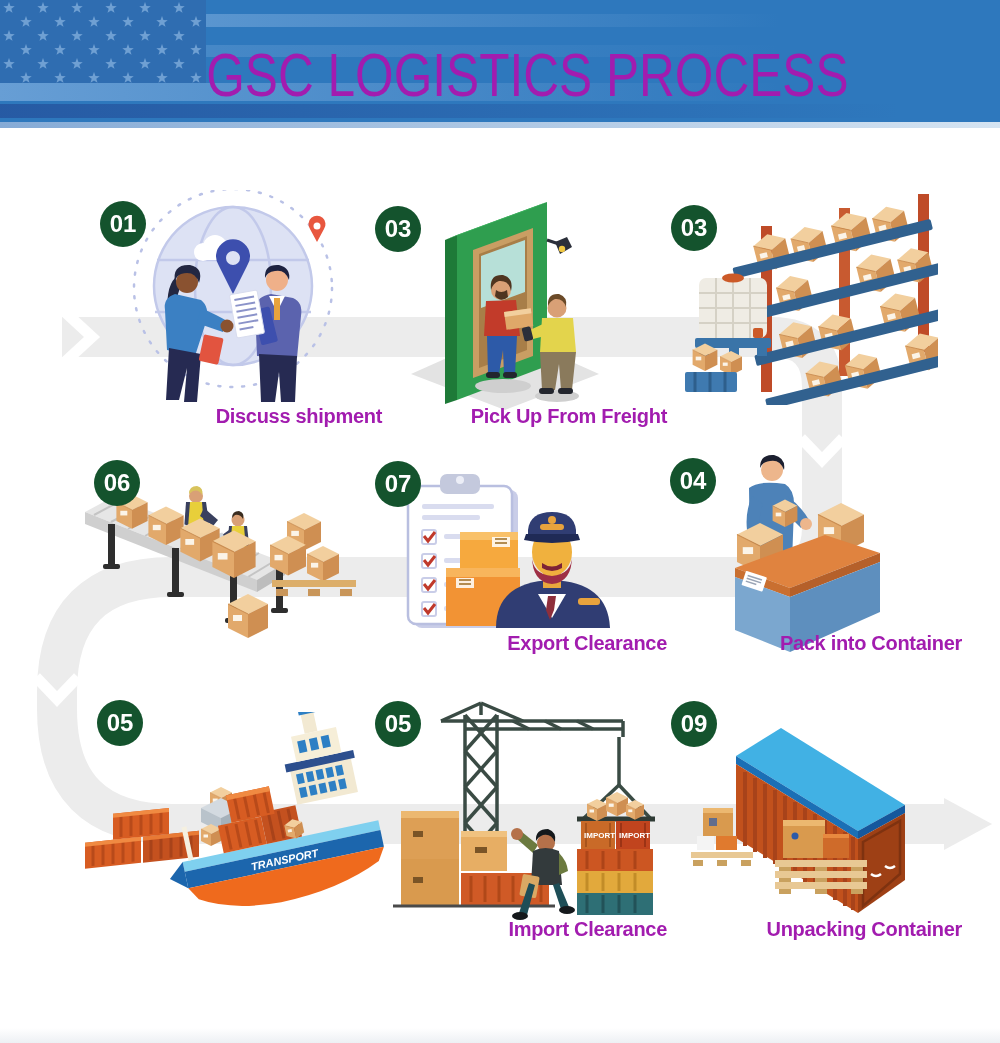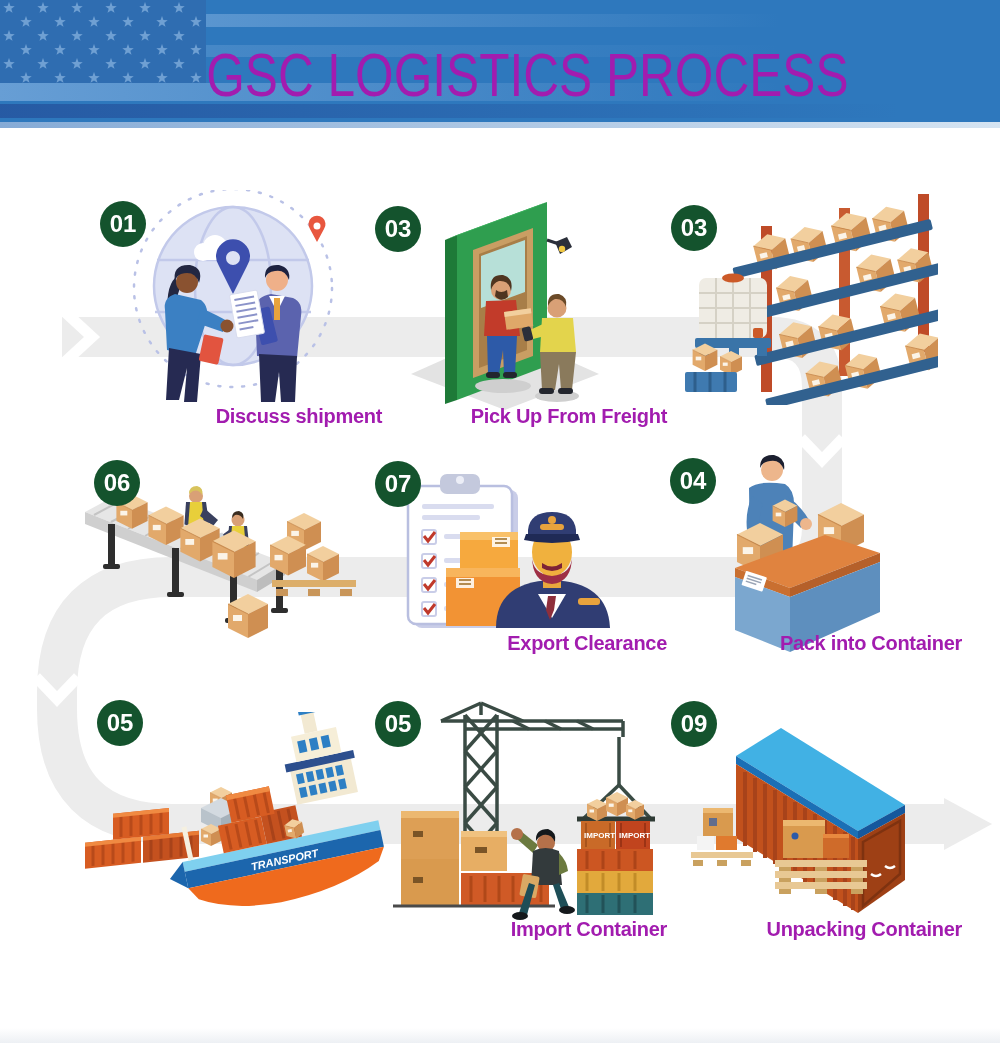--- a/index.html
+++ b/index.html
@@ -599,21 +599,21 @@
       <rect x="138" y="182" width="17" height="22" rx="2" fill="#d9a964" transform="rotate(10 146 193)"></rect>
       <path d="M152 192 L144 222 L136 220 L146 190 Z" fill="#1e4e57"></path>
       <path d="M170 192 L178 216 L186 214 L176 190 Z" fill="#1e4e57"></path>
       <ellipse cx="137" cy="223" rx="8" ry="4" fill="#15191c"></ellipse>
       <ellipse cx="184" cy="217" rx="8" ry="4" fill="#15191c"></ellipse>
     </g>
   </svg>
   <div class="badge" style="left:375px;top:701px">
       <span>05</span>
     </div>
-  <div class="step-label" style="left:367px;top:918px">Import Container</div>
+  <div class="step-label" style="left:367px;top:918px">Import Clearance</div>
 
   <svg class="illus" style="left:683px;top:708px" width="280" height="205" viewBox="0 0 280 205">
     <g>
       <polygon points="53,48 98,20 222,97 175,123" fill="#41b1e4"></polygon>
       <polygon points="53,48 175,123 175,131 53,56" fill="#1b6fb5"></polygon>
       <polygon points="175,123 222,97 222,105 175,131" fill="#15589d"></polygon>
       <polygon points="53,56 175,131 175,205 53,130" fill="#c2511c"></polygon>
       <g stroke="#a8431a" stroke-width="4">
         <line x1="62" y1="64" x2="62" y2="138"></line>
           <line x1="72" y1="70" x2="72" y2="144"></line>

